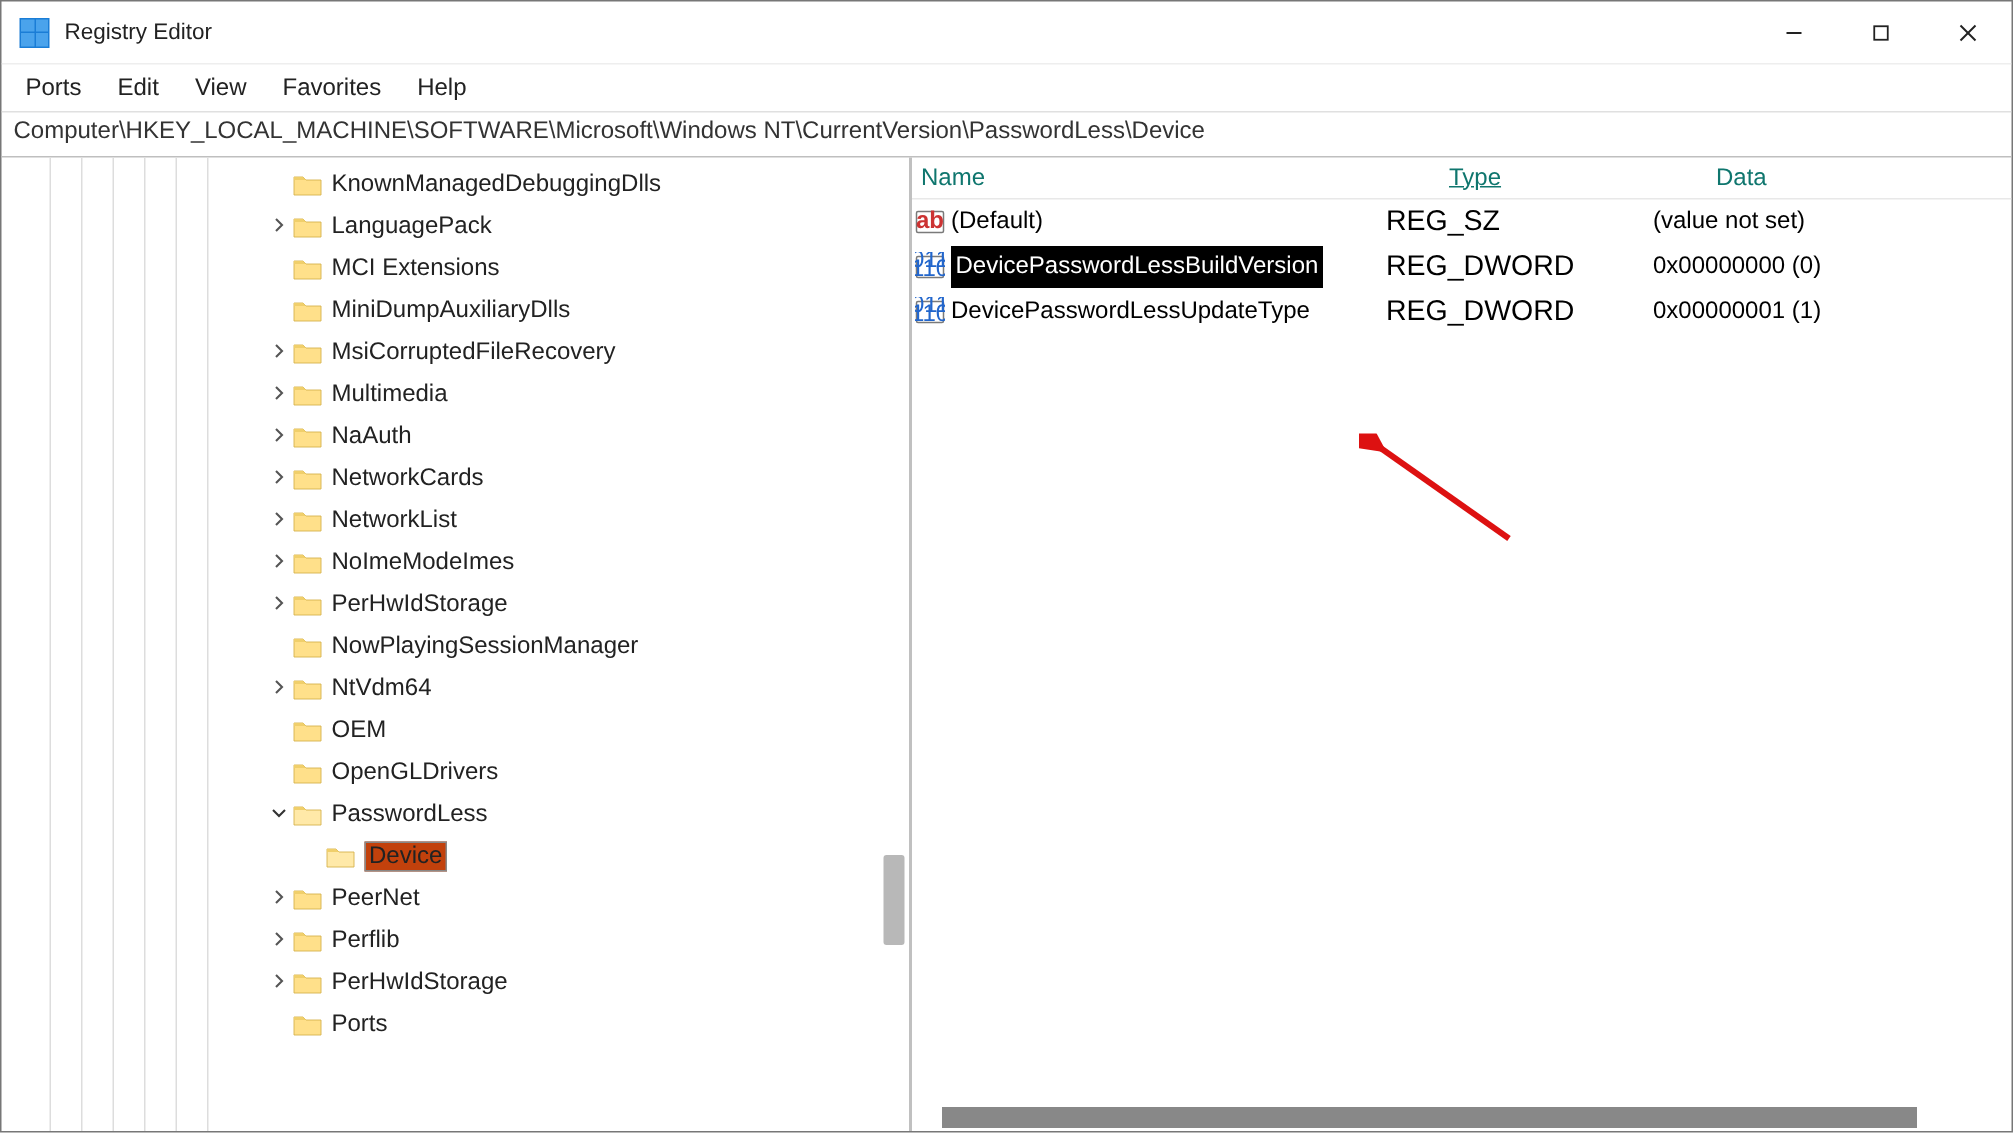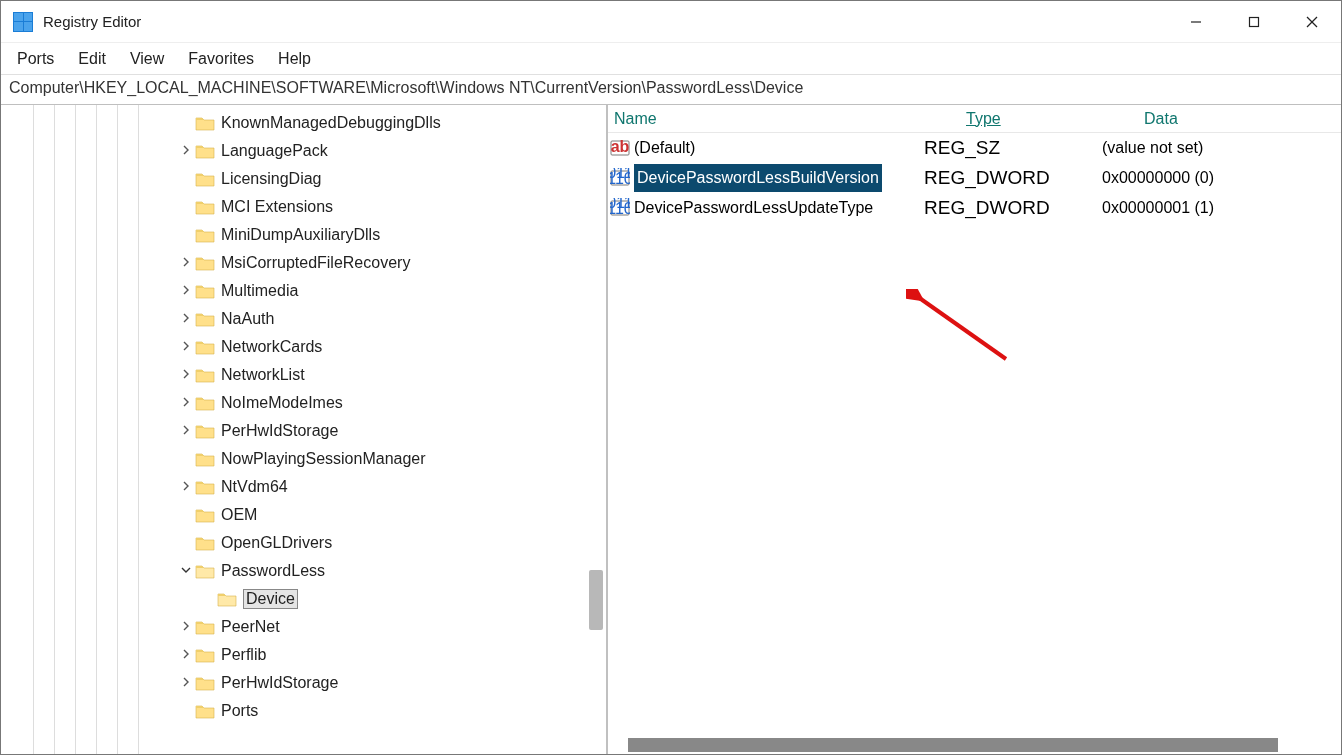--- a/index.html
+++ b/index.html
@@ -21,40 +21,40 @@
   .content { display: flex; height: calc(100% - 42px - 32px - 30px); position: relative; }
 
   .tree-panel { width: 607px; height: 100%; overflow: hidden; border-right: 2px solid #c0c0c0; position: relative; }
   .tree { padding-top: 4px; }
   .tree-row { height: 28px; display: flex; align-items: center; font-size: 16px; color: #222; white-space: nowrap; margin-left: 22px; }
   .indent { display: inline-block; }
   .chevron { width: 18px; text-align: center; color: #555; font-size: 12px; user-select:none; }
   .chevron.blank { visibility: hidden; }
   .folder-icon { width: 20px; height: 16px; margin-right: 6px; flex-shrink:0; }
   .folder-icon svg { width:20px; height:16px; }
-  .tree-row.selected .label { background: #e5e5e5; border:1px solid #888; padding:0 2px;}
+  .tree-row.selected .label { background: #c2410c; border:1px solid #888; padding:0 2px;}
   .tree-guides { position:absolute; left:0; top:0; width:160px; height:100%; pointer-events:none; }
   .tree-guides div { position:absolute; width:1px; background:#ddd; top:0; bottom:0;}
 
   .scroll-thumb { position: absolute; right: 3px; width: 14px; height: 60px; top: 465px; background: #b8b8b8; border-radius: 2px; }
 
   .list-panel { flex: 1; position: relative; display:flex; flex-direction:column;}
   .list-header { display: flex; height: 28px; align-items: center; border-bottom: 1px solid #e8e8e8; }
   .list-header div { font-size: 16px; color: #0f766e; padding-left: 6px; }
   .col-name { width: 352px; }
   .col-type { width: 178px; text-decoration: underline; }
   .col-data { flex:1; }
 
   .list-body { flex:1; }
   .list-row { display: flex; height: 30px; align-items: center; }
   .list-row .cell-name { width: 292px; display: flex; align-items: center; padding-left: 2px; }
   .list-row .cell-type { width: 178px; font-size: 19px; margin-left: 24px; }
   .list-row .cell-data { flex:1; font-size: 16px; }
   .value-icon { width: 20px; height: 20px; margin-right: 4px; flex-shrink:0; }
-  .list-row.selected .nm { background: #0c4a6e; color: #fff; padding: 5px 3px; }
+  .list-row.selected .nm { background: #000000; color: #fff; padding: 5px 3px; }
 
   .hscroll { height:18px; display:flex; align-items:center; }
   .hscroll .track { margin-left:20px; height:14px; width:650px; background:#888; }
 
   .arrow-annot { position:absolute; left:905px; top:184px; pointer-events:none; }
 </style>
 </head>
 <body>
 
 <div class="titlebar">
@@ -119,29 +119,20 @@
         <div class="tree-row">
           <span class="indent" style="width: 154px;"></span>
           <span class="chevron"><svg width="10" height="10" viewBox="0 0 10 10">
               <path d="M3 1 L7 5 L3 9" fill="none" stroke="#555" stroke-width="1.4"></path>
             </svg></span>
           <span class="folder-icon"><svg viewBox="0 0 20 16">
               <path d="M1 3 h6 l2 2 h10 v10 h-18 z" fill="#ffe08a" stroke="#d6b24c" stroke-width="0.6"></path>
               <path d="M1 3 h6 l2 2 h-8 z" fill="#f0cf6b"></path>
             </svg></span>
           <span class="label">LanguagePack</span>
-        </div>
-        <div class="tree-row">
-          <span class="indent" style="width: 154px;"></span>
-          <span class="chevron blank"> </span>
-          <span class="folder-icon"><svg viewBox="0 0 20 16">
-              <path d="M1 3 h6 l2 2 h10 v10 h-18 z" fill="#ffe08a" stroke="#d6b24c" stroke-width="0.6"></path>
-              <path d="M1 3 h6 l2 2 h-8 z" fill="#f0cf6b"></path>
-            </svg></span>
-          <span class="label">LicensingDiag</span>
         </div>
         <div class="tree-row">
           <span class="indent" style="width: 154px;"></span>
           <span class="chevron blank"> </span>
           <span class="folder-icon"><svg viewBox="0 0 20 16">
               <path d="M1 3 h6 l2 2 h10 v10 h-18 z" fill="#ffe08a" stroke="#d6b24c" stroke-width="0.6"></path>
               <path d="M1 3 h6 l2 2 h-8 z" fill="#f0cf6b"></path>
             </svg></span>
           <span class="label">MCI Extensions</span>
         </div>

